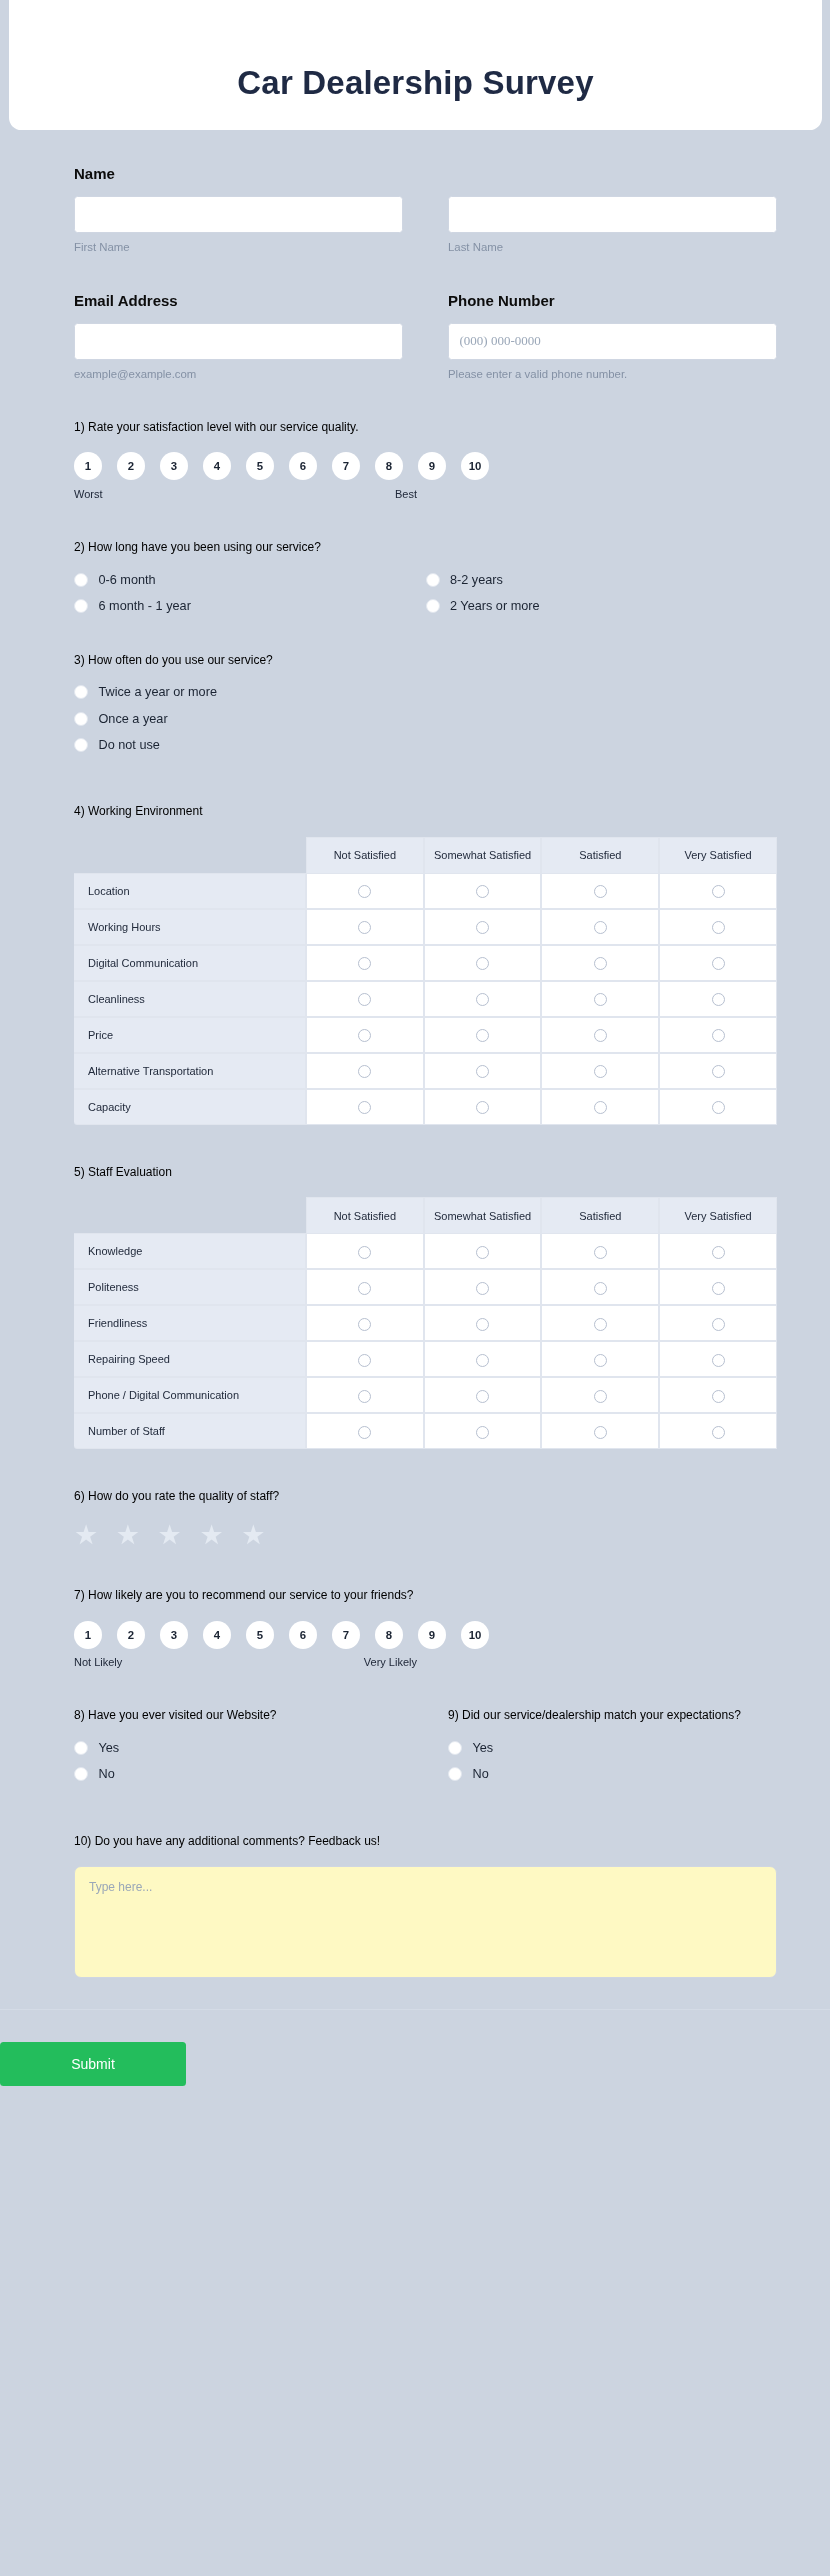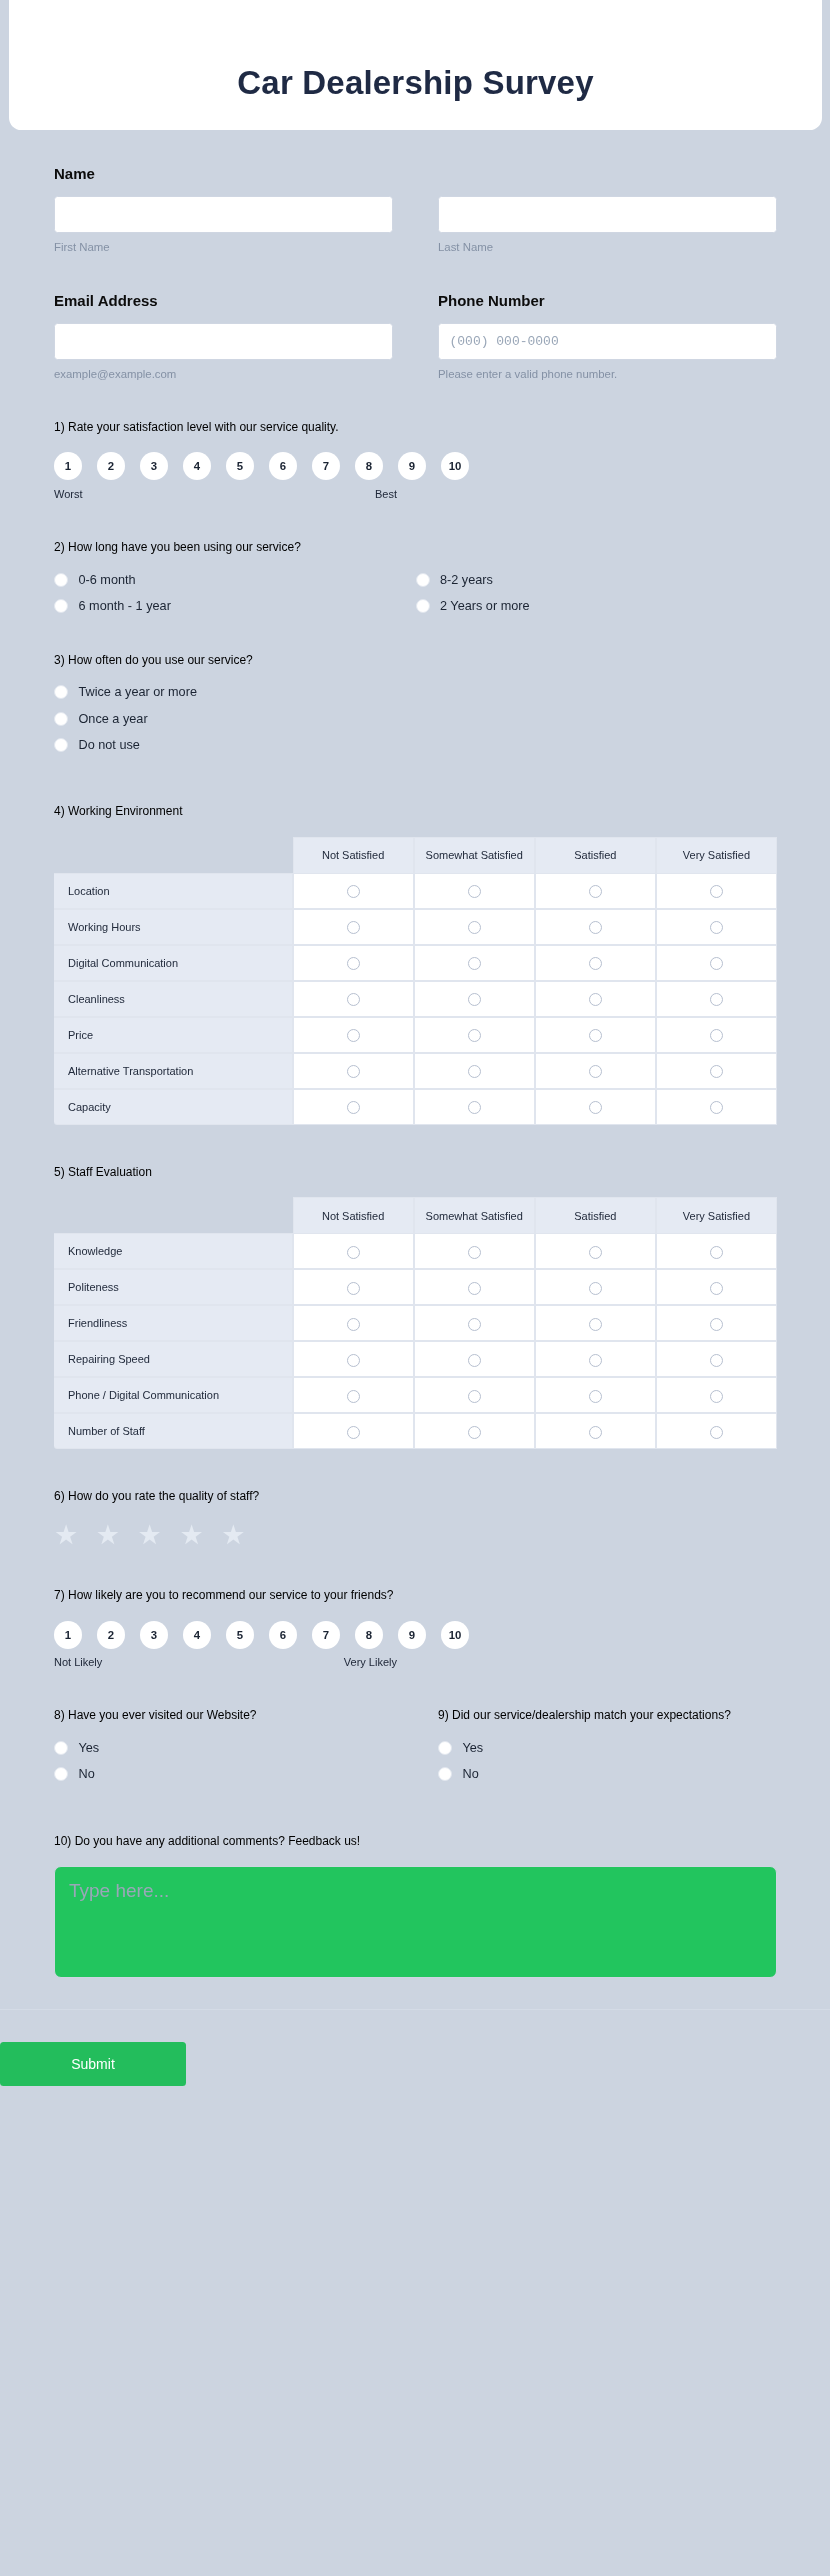--- a/index.html
+++ b/index.html
@@ -23,21 +23,21 @@
   }
   .form-title {
     font-size: 33px;
     font-weight: bold;
     color: #1f2a44;
     letter-spacing: 0.2px;
     margin-top: 36px;
   }
 
   
-  .form-body { padding: 35px 54px 0 54px; }
+  .form-body { padding: 35px 54px 0 74px; }
 
   .field-label {
     font-size: 15px;
     font-weight: bold;
     color: #0c0c0c;
     margin-bottom: 14px;
   }
   .sub-label {
     font-size: 11.4px;
     color: #8491a5;
@@ -50,21 +50,21 @@
   .text-input {
     display: block;
     width: 100%;
     height: 37px;
     background: #fff;
     border: 0.9px solid #cfd6e2;
     border-radius: 3.5px;
     padding: 0 10.5px;
     font-size: 13px;
     color: #4d7c0f;
-    font-family: Liberation Mono, monospace;
+    font-family: Liberation Serif, serif;
     outline: none;
   }
   .text-input::placeholder { color: #9aa7b8; }
 
   .block-gap { height: 39px; }
   .block-gap-sm { height: 26px; }
 
   
   .q-title {
     font-size: 12px;
@@ -168,25 +168,25 @@
     color: #e4eaf2;
     font-size: 27px;
     line-height: 26px;
     cursor: pointer;
   }
 
   
   .comment-box {
     width: 100%;
     height: 112px;
-    background: #22c55e;
+    background: #fef9c3;
     border: 0.9px solid #cfd6e2;
     border-radius: 7px;
     padding: 12.3px 14px;
-    font-size: 19px;
+    font-size: 12px;
     color: #3c4453;
     font-family: "Liberation Sans", sans-serif;
     resize: none;
     outline: none;
   }
   .comment-box::placeholder { color: #9aa7b8; }
 
   
   .footer {
     margin-top: 28px;

